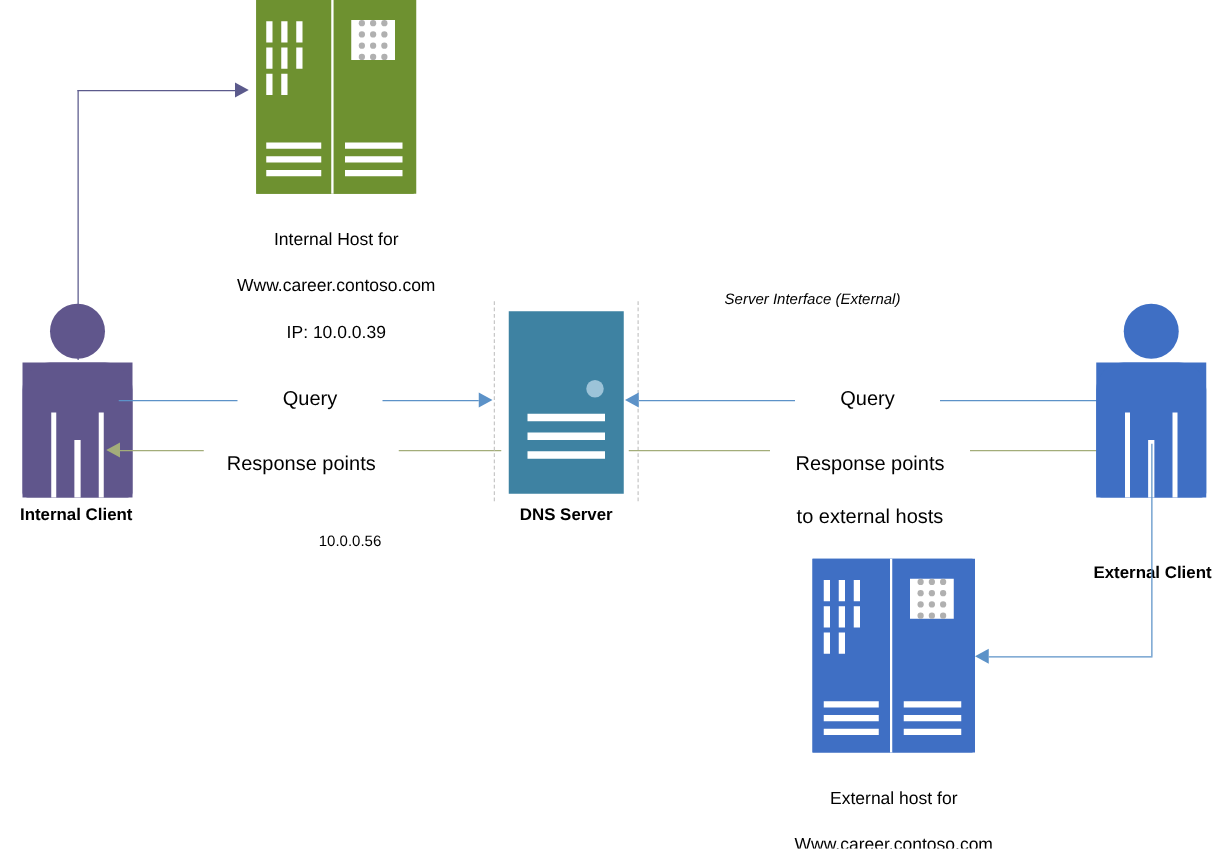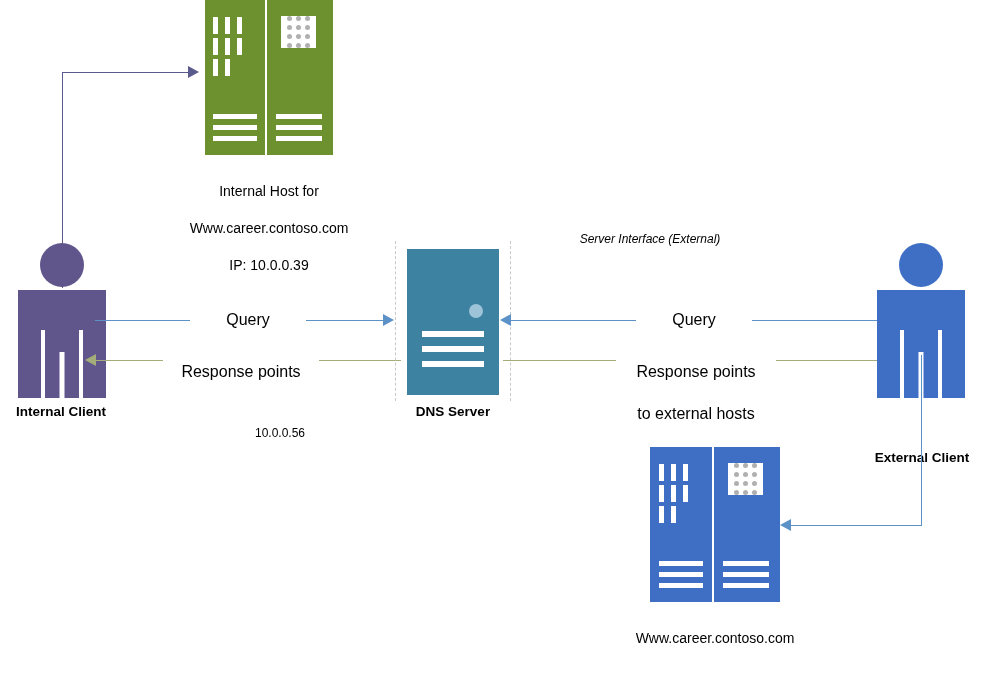--- a/index.html
+++ b/index.html
@@ -341,17 +341,18 @@
       </div>
       <div class="bars">
         <i></i>
           <i></i>
           <i></i>
       </div>
     </div>
   </div>
 
   <div class="label host-cap" style="left:585px; top:611px; width:260px;">
+    <div>External host for</div>
     <div>Www.career.contoso.com</div>
     
   </div>
 
 </div>
 
 </body></html>

